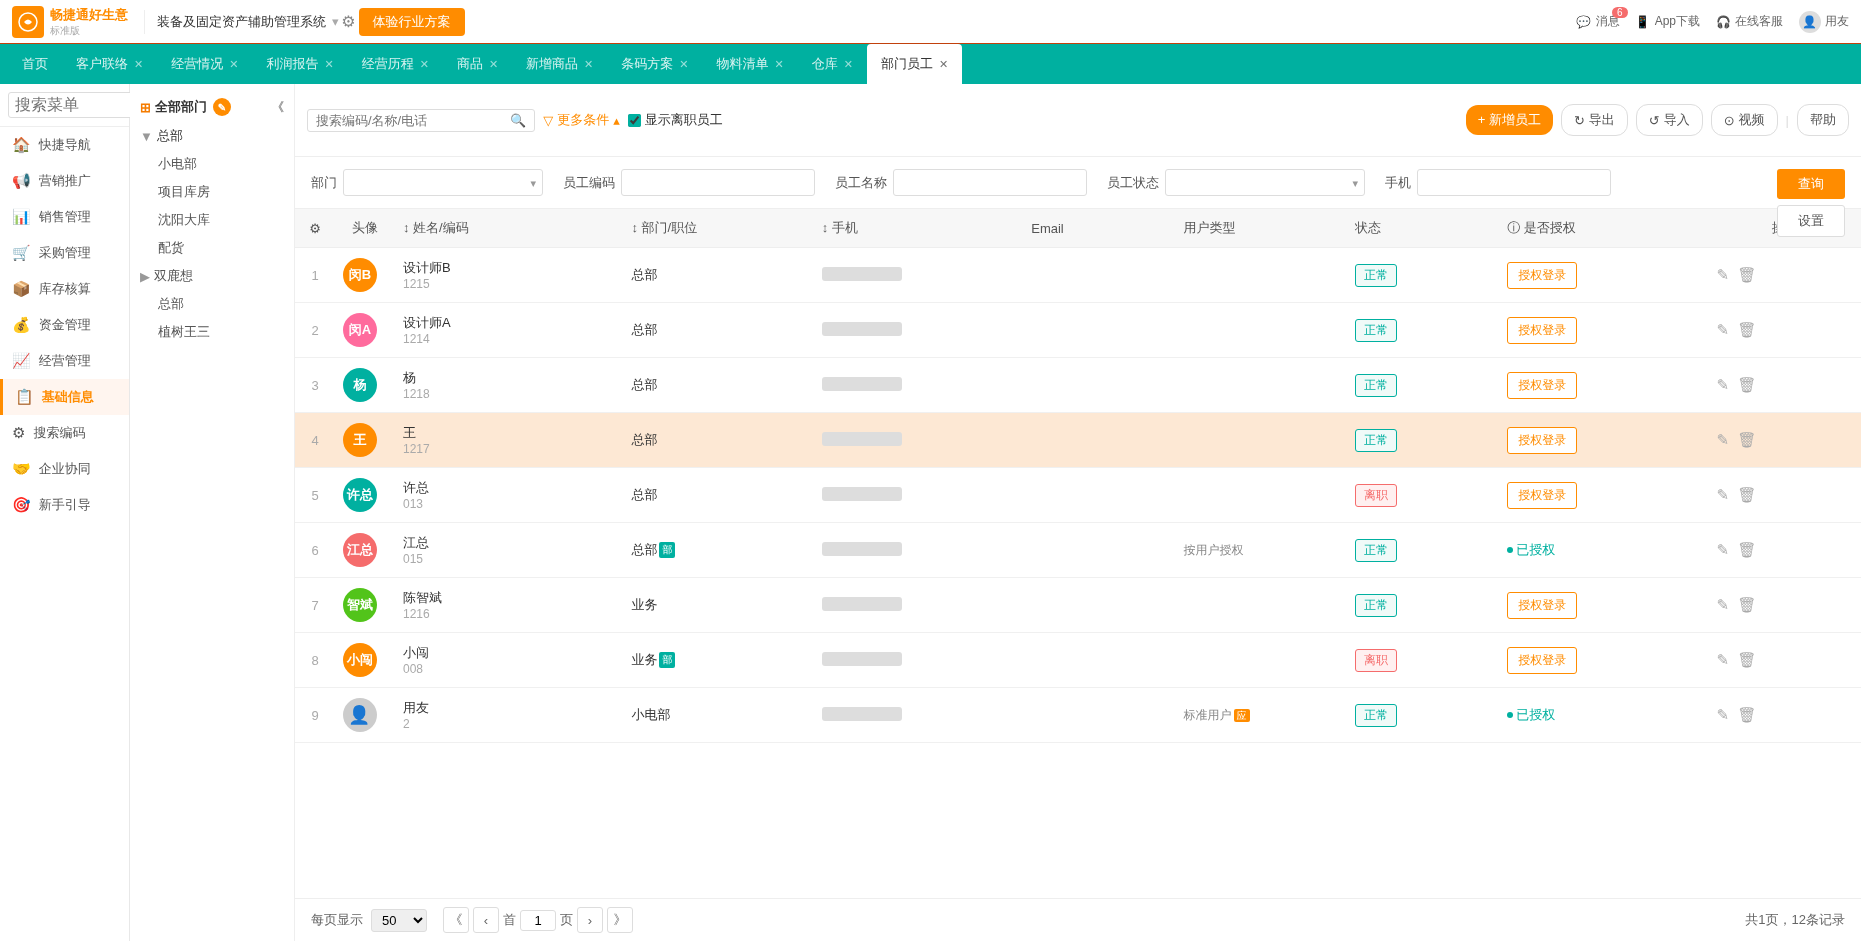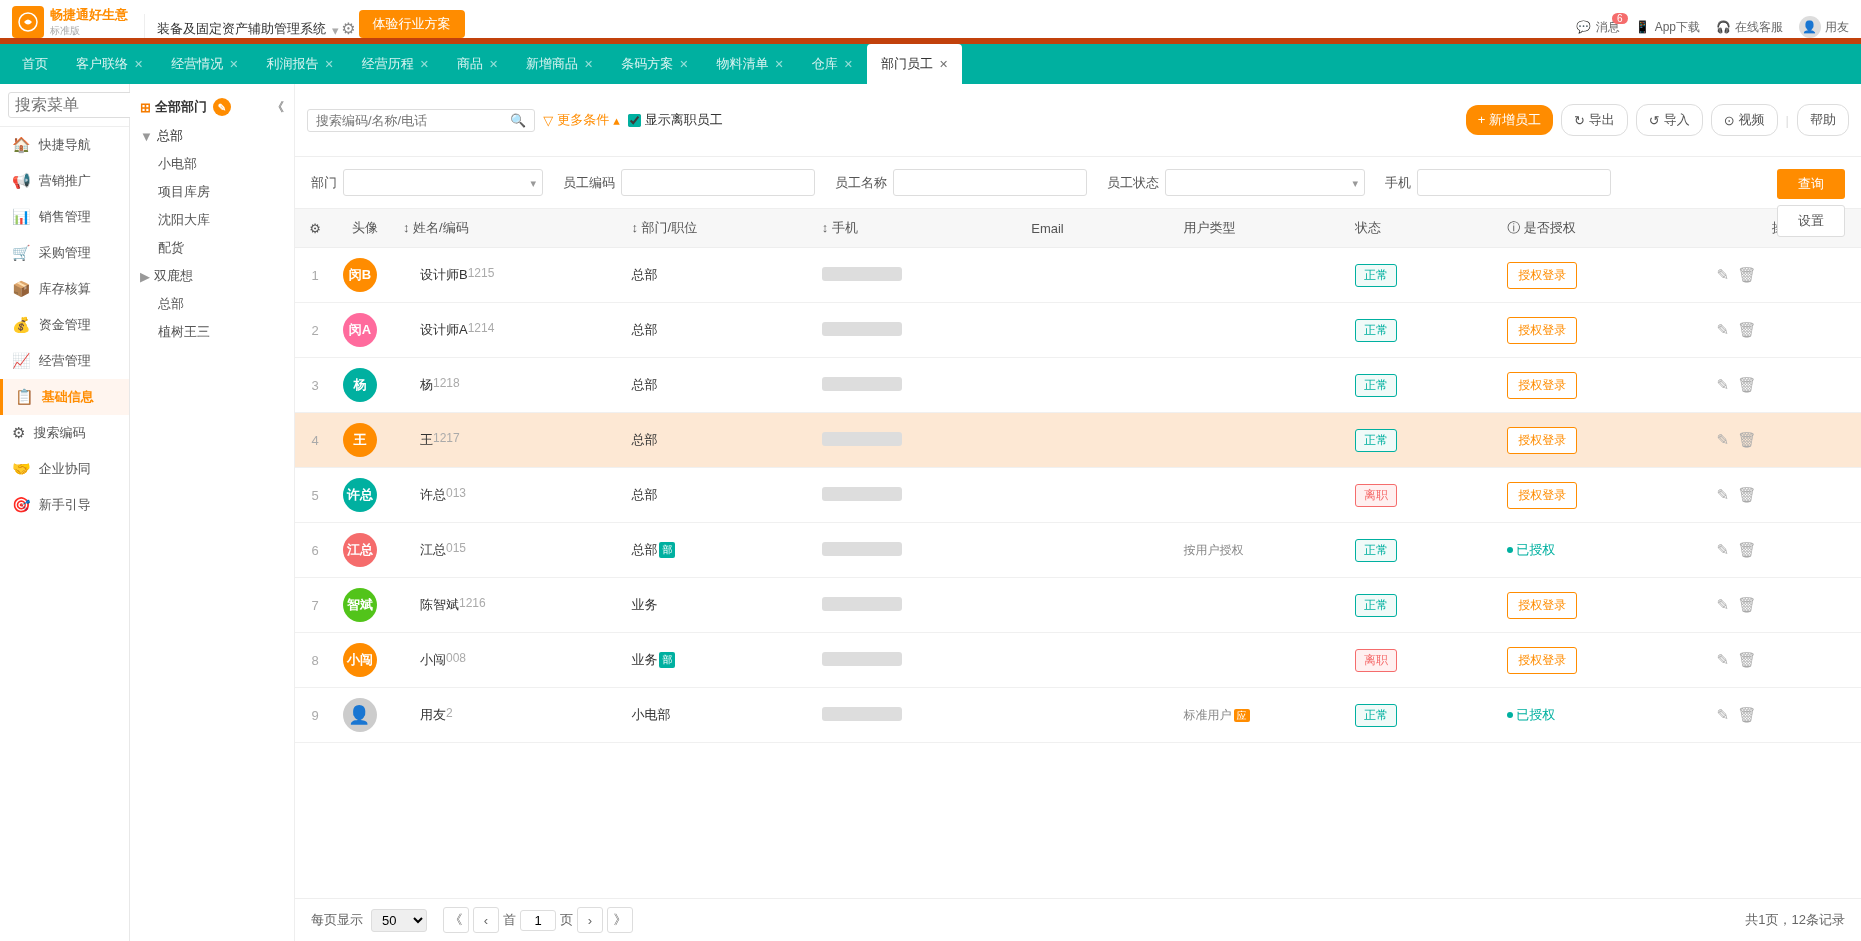--- a/index.html
+++ b/index.html
@@ -1,19 +1,19 @@
 <!DOCTYPE html>
 <html><head>
   <meta charset="utf-8">
   <style>
     * { box-sizing: border-box; margin: 0; padding: 0; }
     body { font-family: "Microsoft YaHei", Arial, sans-serif; font-size: 13px; background: #f5f5f5; color: #333; }
 
     
-    .top-bar { display: flex; align-items: flex-end; background: #fff; height: 44px; padding: 0 12px; border-bottom: 6px solid #c2410c; }
+    .top-bar { display: flex; align-items: center; background: #fff; height: 44px; padding: 16px 12px; border-bottom: 1px solid #c2410c; }
     .logo-area { display: flex; align-items: center; gap: 6px; min-width: 120px; }
     .logo-icon { width: 32px; height: 32px; background: #ff8c00; border-radius: 4px; display: flex; align-items: center; justify-content: center; color: #fff; font-size: 10px; }
     .system-title { font-size: 13px; color: #333; }
     .top-bar-actions { display: flex; align-items: center; gap: 16px; margin-left: auto; }
     .top-bar-btn { display: flex; align-items: center; gap: 4px; font-size: 12px; color: #666; cursor: pointer; position: relative; }
     .badge { background: #f56c6c; color: #fff; border-radius: 10px; font-size: 10px; padding: 0 4px; position: absolute; top: -6px; right: -8px; min-width: 16px; text-align: center; }
     .try-btn { background: #ff8c00; color: #fff; border: none; border-radius: 4px; padding: 5px 14px; font-size: 13px; cursor: pointer; }
     .gear-icon { width: 20px; height: 20px; display: flex; align-items: center; justify-content: center; color: #888; cursor: pointer; font-size: 16px; }
 
     
@@ -78,21 +78,21 @@
     .phone-blur { background: #ddd; border-radius: 3px; width: 80px; height: 14px; display: inline-block; }
     .status-badge { display: inline-block; padding: 2px 8px; border-radius: 3px; font-size: 12px; }
     .status-normal { background: #f0faf8; color: #00b0a0; border: 1px solid #00b0a0; }
     .status-resigned { background: #fff0f0; color: #f56c6c; border: 1px solid #f56c6c; }
     .auth-btn { border: 1px solid #ff8c00; color: #ff8c00; background: #fff; border-radius: 3px; padding: 4px 10px; font-size: 12px; cursor: pointer; white-space: nowrap; }
     .auth-granted { color: #00b0a0; font-size: 13px; display: flex; align-items: center; gap: 3px; }
     .dot { width: 6px; height: 6px; border-radius: 50%; background: #00b0a0; display: inline-block; }
     .user-type { font-size: 12px; color: #888; }
     .op-icons { display: flex; gap: 8px; align-items: center; }
     .op-icon { color: #aaa; cursor: pointer; font-size: 15px; }
-    .name-code { display: flex; flex-direction: row; margin-left: 17px; }
+    .name-code { display: flex; flex-direction: column; }
     .name-code .name { font-size: 13px; color: #333; }
     .name-code .code { font-size: 12px; color: #aaa; }
     .dept-tag { display: inline-flex; align-items: center; gap: 2px; }
     .dept-badge { background: #00b0a0; color: #fff; font-size: 10px; padding: 1px 3px; border-radius: 2px; }
 
     
     .table-footer { background: #fff; border-top: 1px solid #eee; padding: 8px 16px; display: flex; align-items: center; gap: 8px; font-size: 13px; color: #666; }
     .page-select { border: 1px solid #ddd; border-radius: 3px; padding: 2px 6px; font-size: 13px; }
     .page-nav { display: flex; align-items: center; gap: 4px; margin-left: 8px; }
     .page-nav-btn { border: 1px solid #ddd; background: #fff; width: 26px; height: 26px; display: flex; align-items: center; justify-content: center; border-radius: 3px; cursor: pointer; color: #666; font-size: 13px; }

